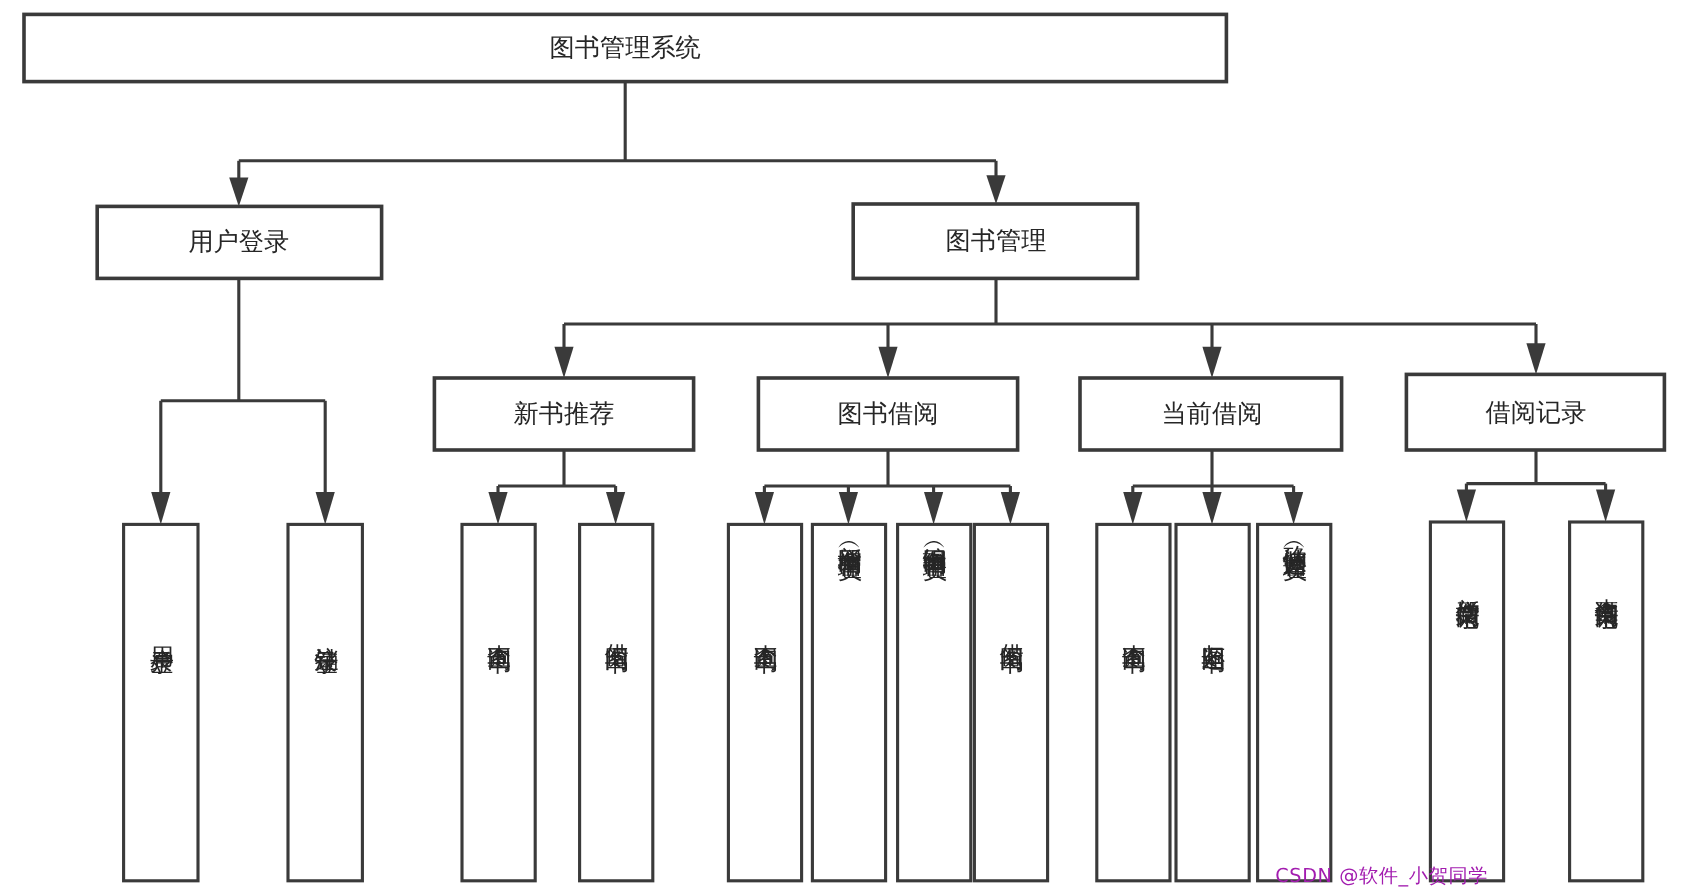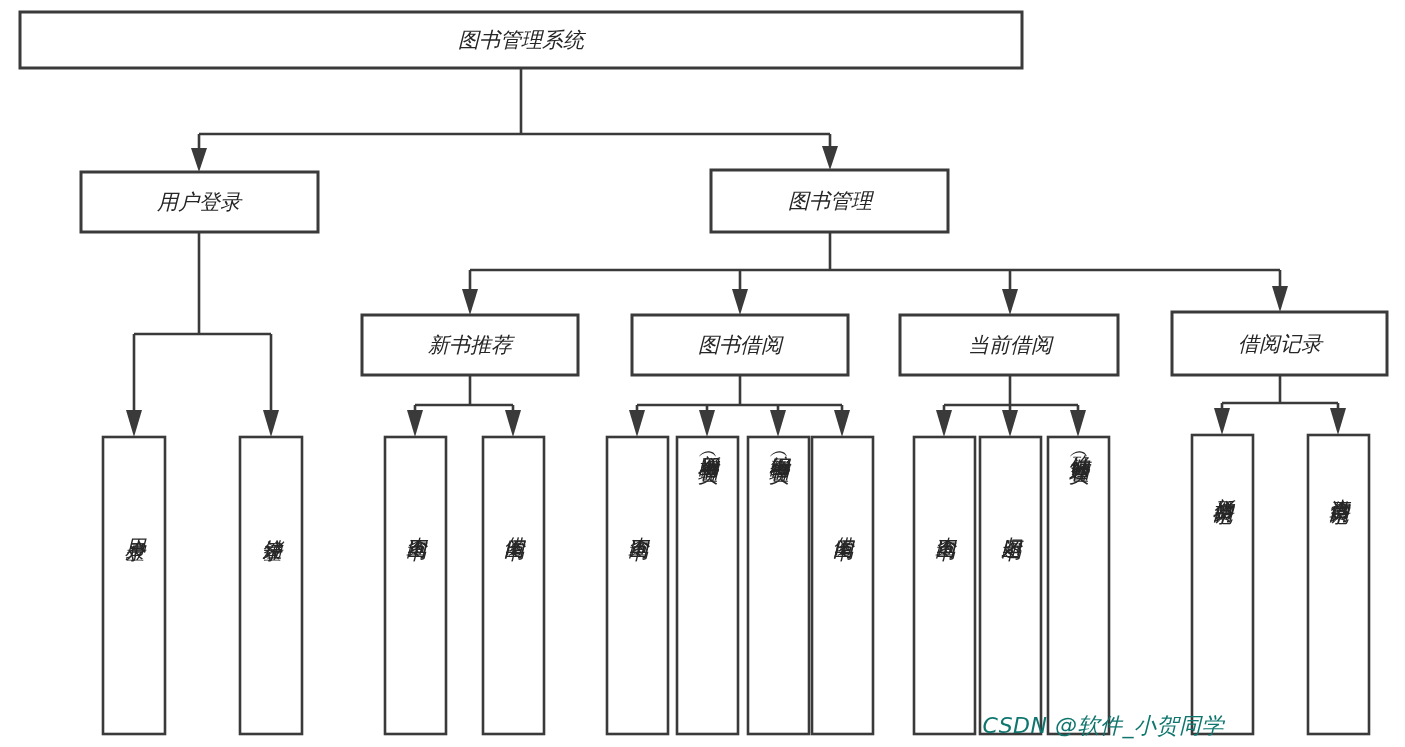--- a/index.html
+++ b/index.html
@@ -12,21 +12,20 @@
     width: 1405px;
     height: 747px;
     font-family: "DejaVu Sans", "Liberation Sans", sans-serif;
     overflow: hidden;
     position: relative;
   }
   #diagram-root {
     position: relative;
     width: 1252px;
     height: 747px;
-    font-style: italic;
   }
   svg.flow {
     display: block;
     width: 1405px;
     height: 747px;
   }
   .node-rect {
     fill: #ffffff;
     stroke: #3a3a3a;
     stroke-width: 3;
@@ -52,25 +51,25 @@
     dominant-baseline: middle;
   }
   .node-label.vertical {
     font-size: 20px;
     writing-mode: vertical-rl;
     text-orientation: upright;
     letter-spacing: 1.5px;
   }
   .watermark {
     position: absolute;
-    right: 28px;
+    right: 12px;
     bottom: 6px;
     font-family: "DejaVu Sans", "Liberation Sans", sans-serif;
-    font-size: 22px;
-    color: #0f766e;
+    font-size: 16px;
+    color: #a21caf;
     white-space: nowrap;
     pointer-events: none;
     letter-spacing: 0.5px;
   }
 </style>
 </head>
 <body>
 
 <div id="diagram-root">
 

